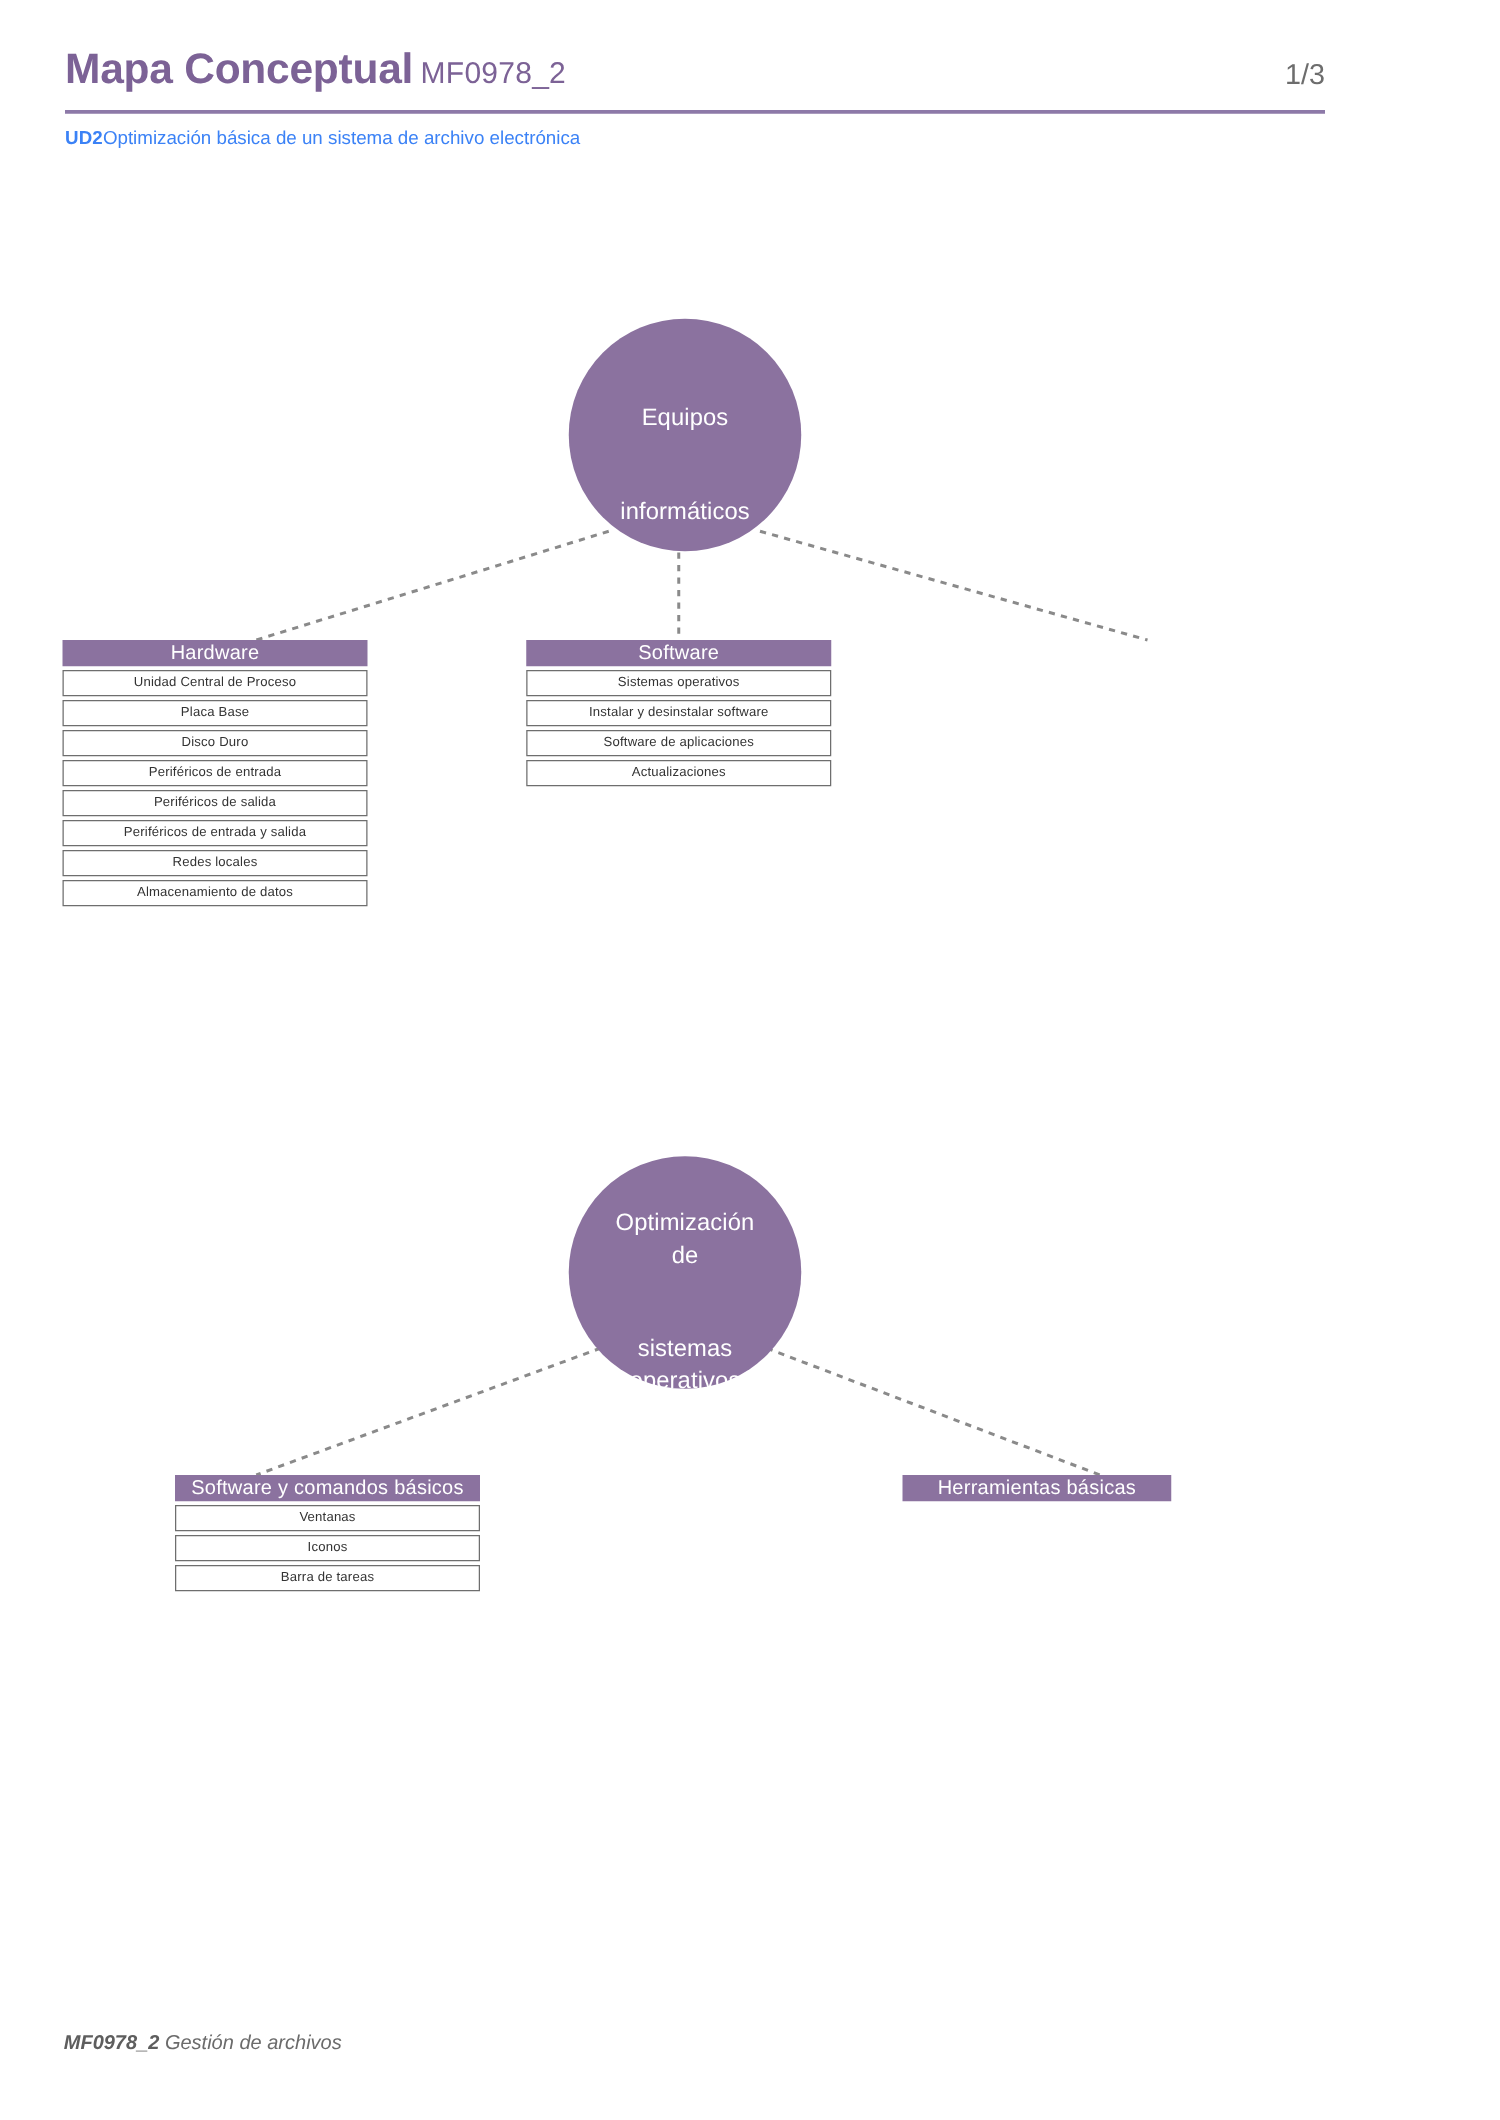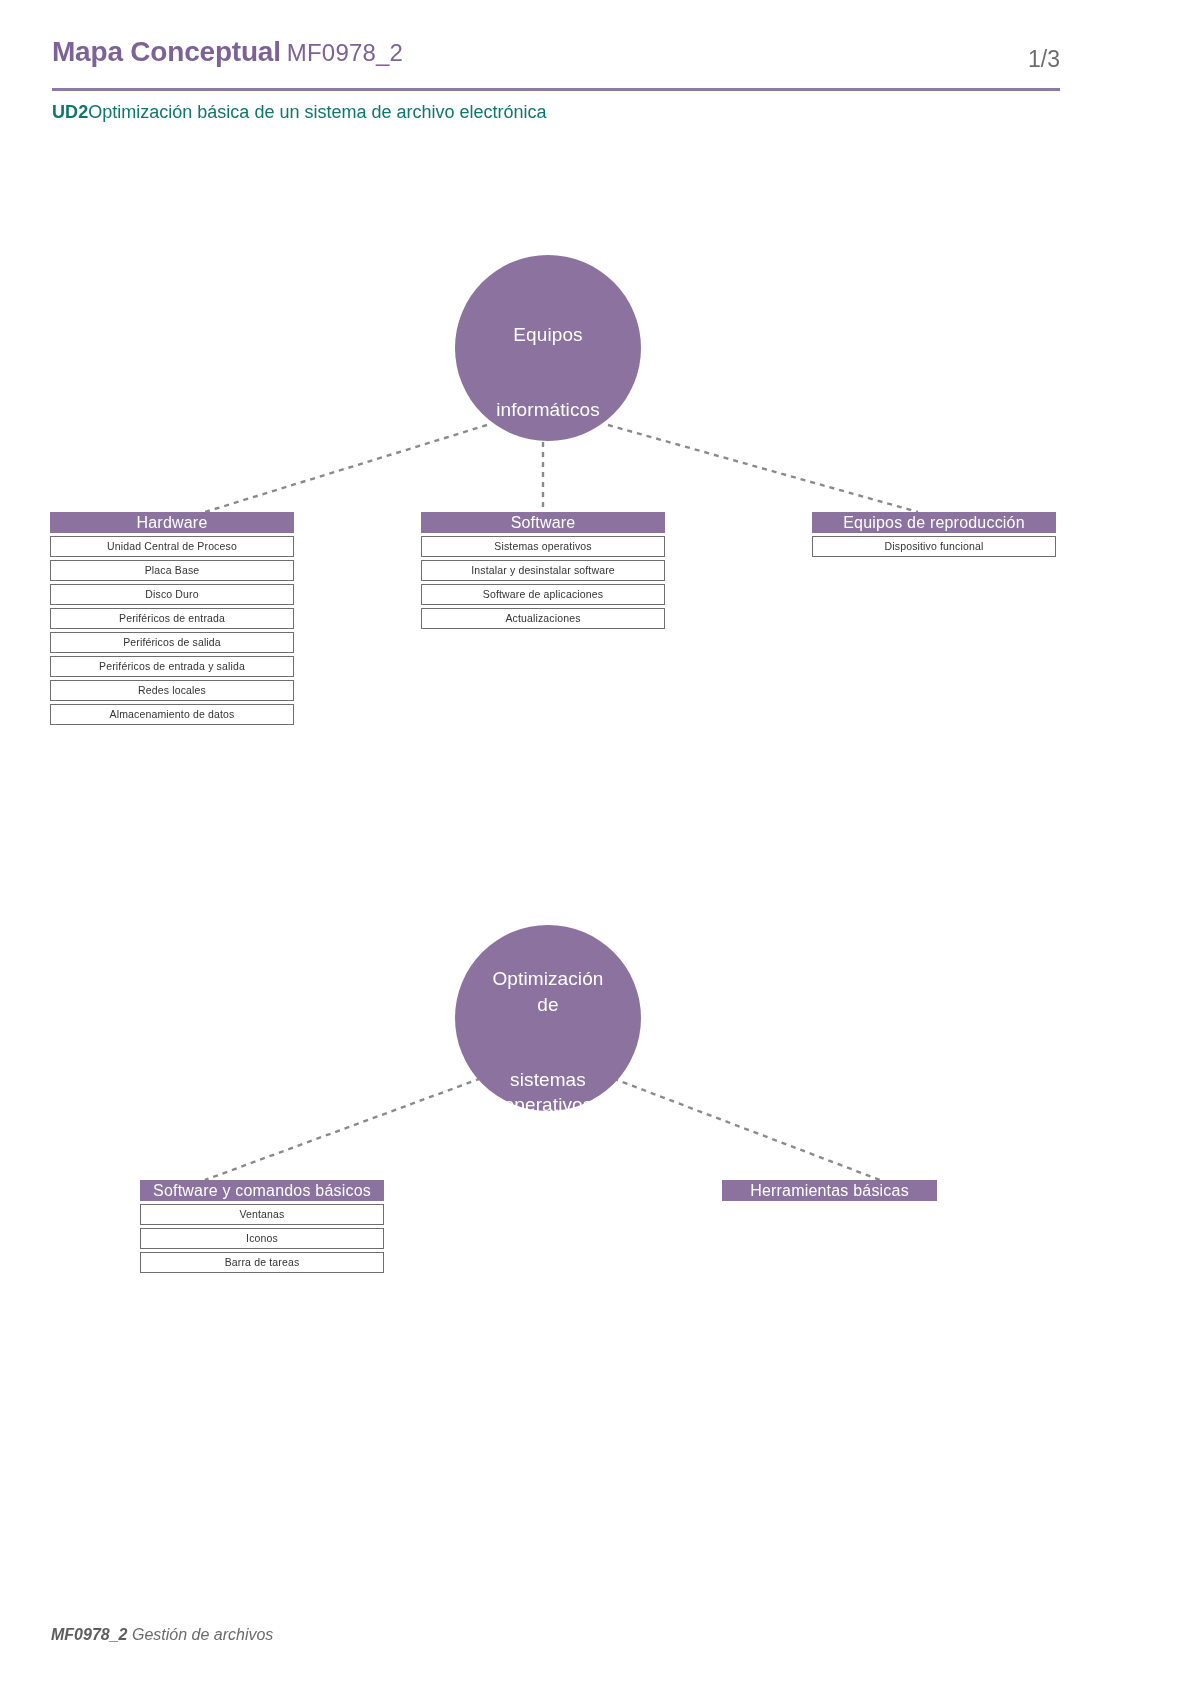--- a/index.html
+++ b/index.html
@@ -27,21 +27,21 @@
     width: 1008px;
     height: 58px;
   }
   .title-line {
     position: absolute;
     left: 0;
     top: 0;
     white-space: nowrap;
   }
   .title-main {
-    font-size: 28px;
+    font-size: 34px;
     font-weight: bold;
     color: #7c6296;
     letter-spacing: -0.2px;
   }
   .title-code {
     font-size: 24px;
     font-weight: normal;
     color: #7c6296;
     letter-spacing: 0.2px;
     margin-left: 6px;
@@ -58,22 +58,22 @@
     left: 52px;
     top: 88px;
     width: 1008px;
     height: 3px;
     background: #8d79a8;
   }
   .subtitle {
     position: absolute;
     left: 52px;
     top: 102px;
-    font-size: 18px;
-    color: #0f766e;
+    font-size: 15px;
+    color: #3b82f6;
     white-space: nowrap;
   }
   .subtitle b {
     font-weight: bold;
     letter-spacing: 0.1px;
   }
 
   
   .footer {
     position: absolute;
@@ -190,24 +190,20 @@
     <div class="group-item">Unidad Central de Proceso</div>
     <div class="group-item">Placa Base</div>
     <div class="group-item">Disco Duro</div>
     <div class="group-item">Periféricos de entrada</div>
     <div class="group-item">Periféricos de salida</div>
     <div class="group-item">Periféricos de entrada y salida</div>
     <div class="group-item">Redes locales</div>
     <div class="group-item">Almacenamiento de datos</div>
   </div>
 
-  <div class="group" style="left:812px; top:512px; width:244px;">
-    <div class="group-header">Equipos de reproducción</div>
-    <div class="group-item">Dispositivo funcional</div>
-  </div>
 
   <div class="circle" style="left:455px; top:925px; width:186px; height:186px;">
     <span><span>Optimización de</span><br><span>sistemas operativos</span></span>
   </div>
 
   <div class="group" style="left:140px; top:1180px; width:244px;">
     <div class="group-header">Software  y comandos básicos</div>
     <div class="group-item">Ventanas</div>
     <div class="group-item">Iconos</div>
     <div class="group-item">Barra de tareas</div>

